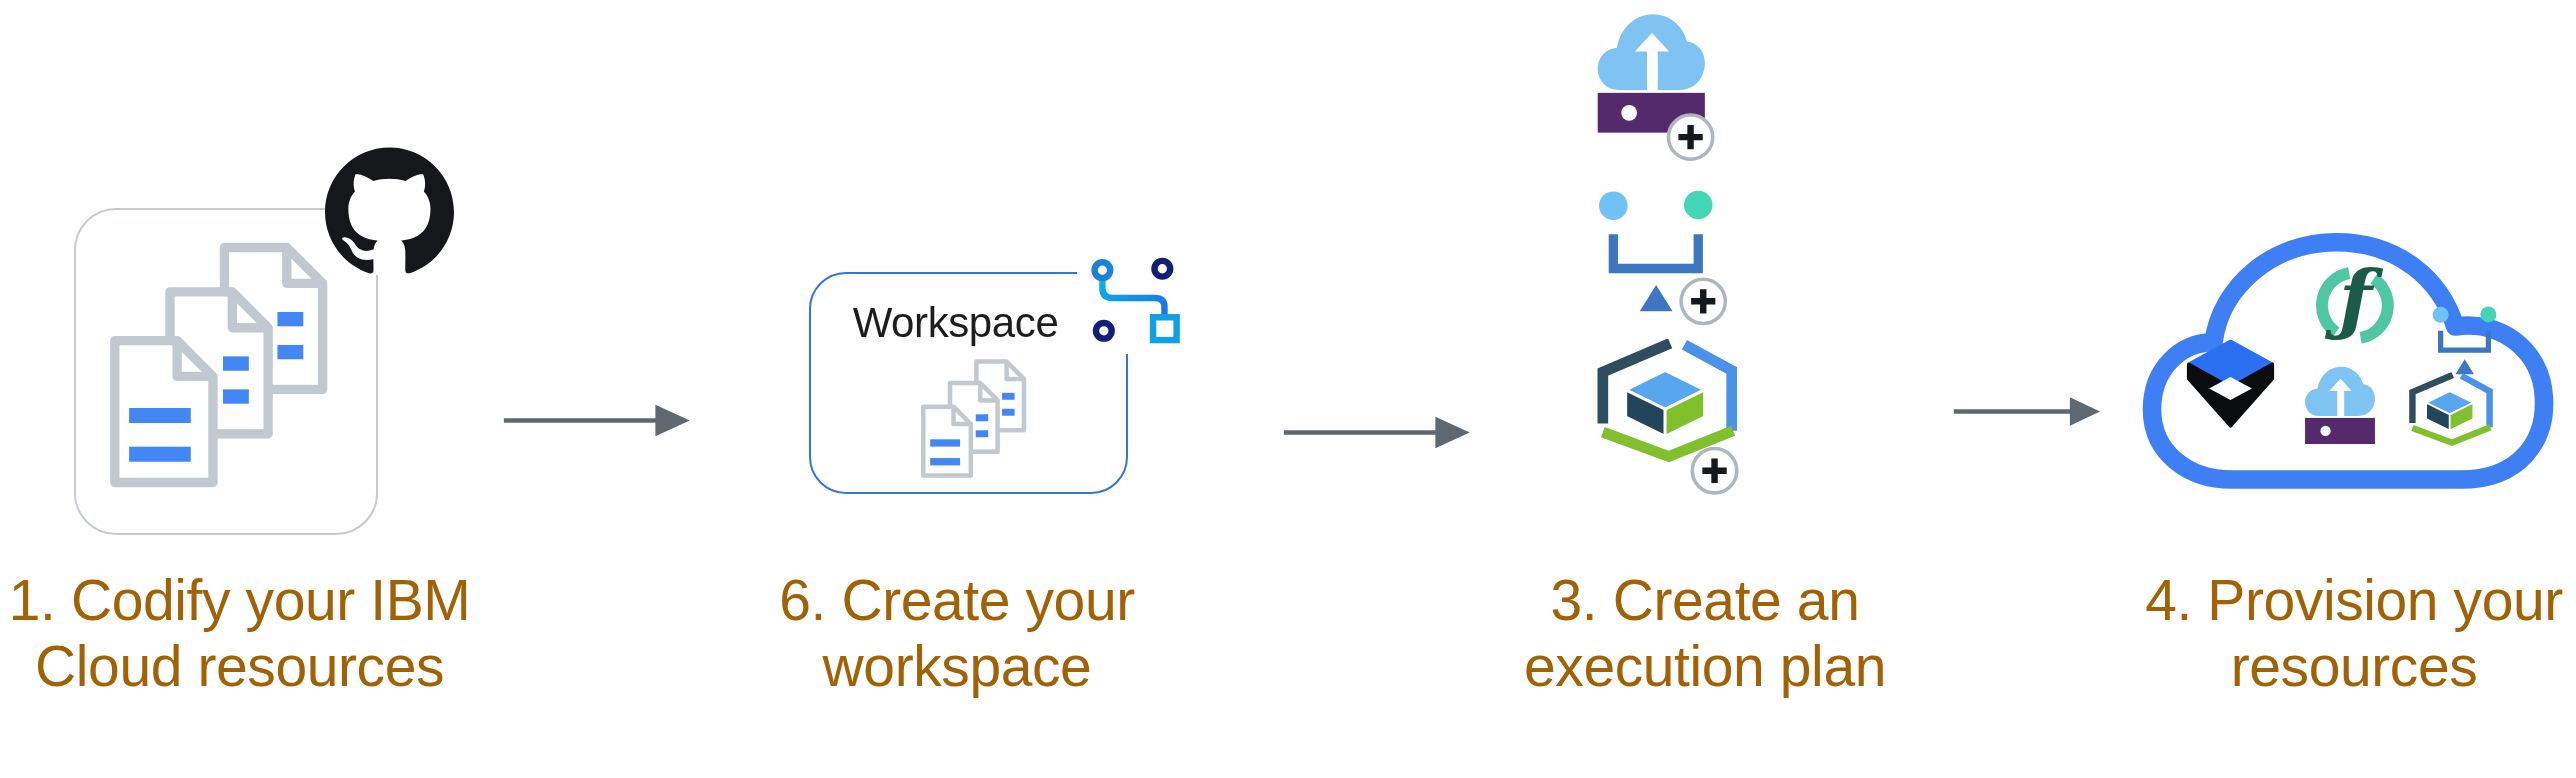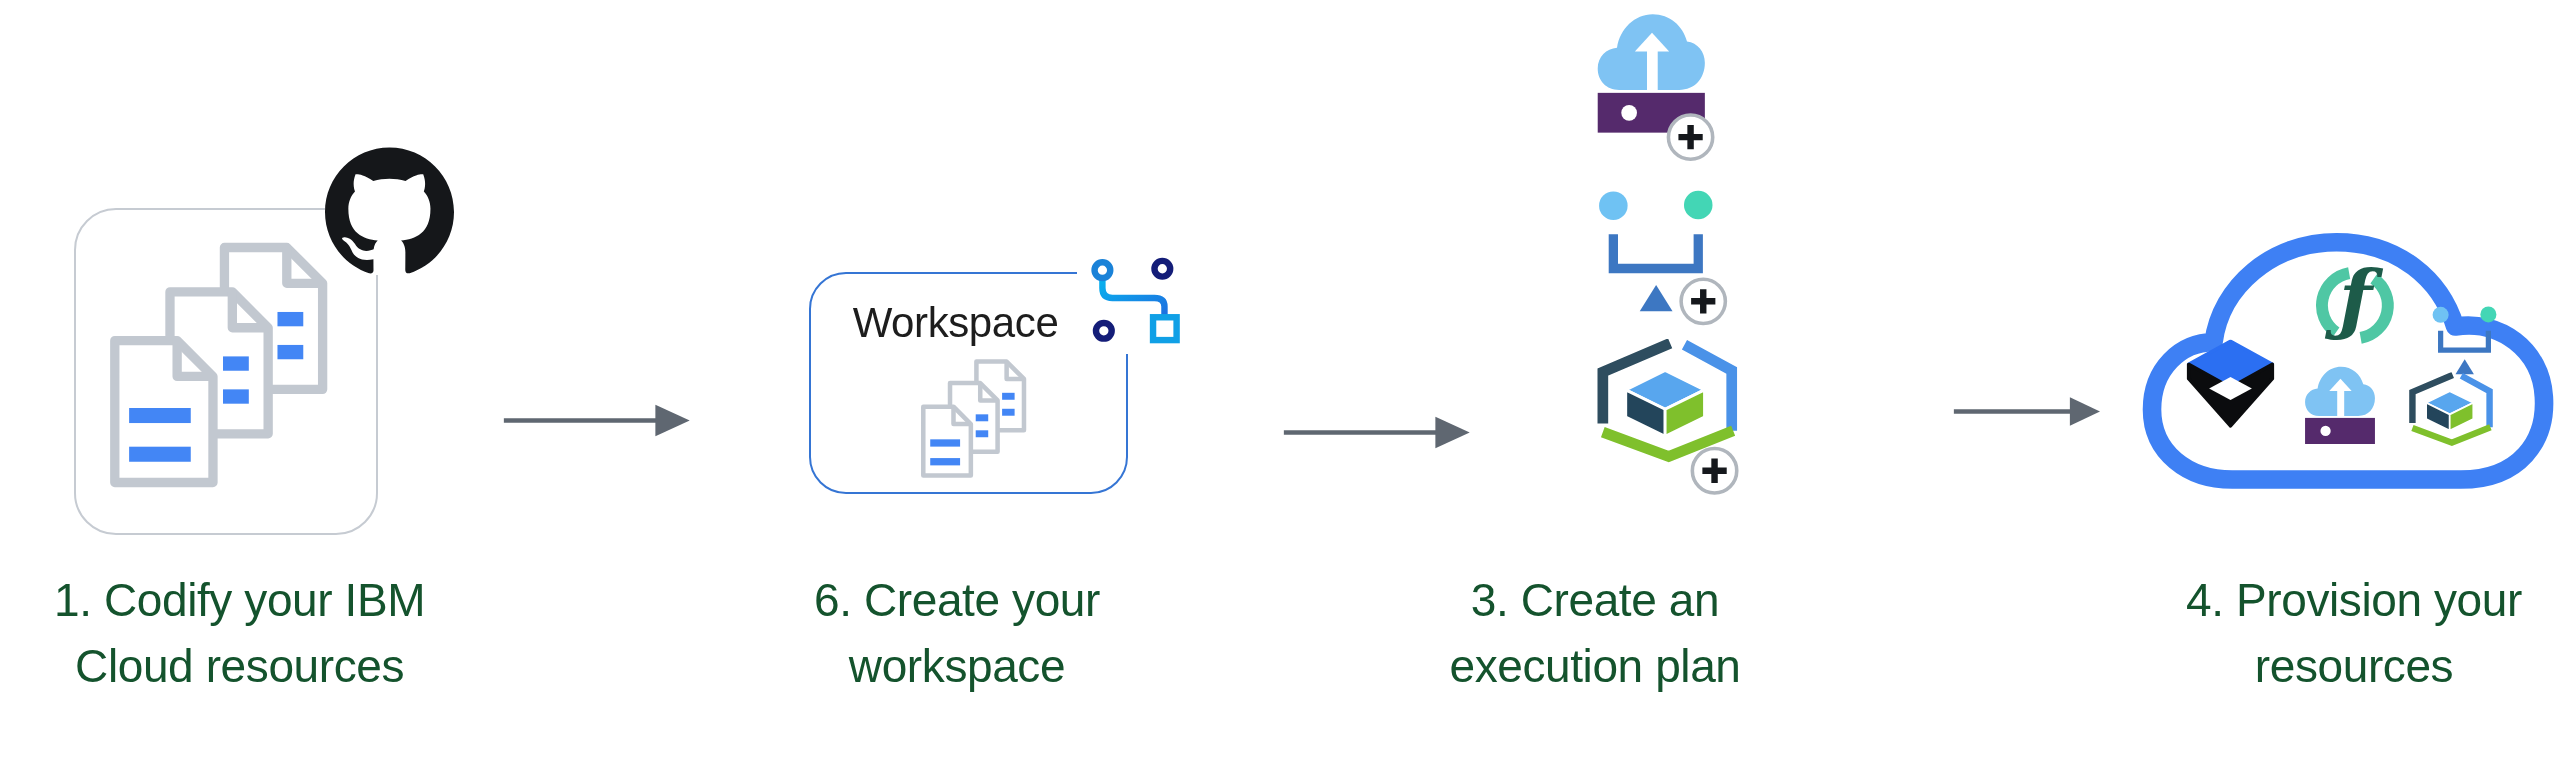--- a/index.html
+++ b/index.html
@@ -1,22 +1,22 @@
 <!DOCTYPE html>
 <html style="font-size:11.4px"><head>
 <meta charset="utf-8">
 <style>
   html,body{margin:0;padding:0;background:#ffffff;}
   body{width:2576px;height:779px;position:relative;overflow:hidden;
        font-family:"Liberation Sans","DejaVu Sans",sans-serif;}
   .abs{position:absolute;}
   .step-label{
     position:absolute;top:567px;width:472px;
-    font-size:46px;line-height:66px;letter-spacing:-0.4px;
-    color:#14532d;text-align:center;white-space:pre-line;
+    font-size:57px;line-height:66px;letter-spacing:-0.4px;
+    color:#a16207;text-align:center;white-space:pre-line;
   }
   .ws-label{
     position:absolute;font-size:42px;color:#1d1d1d;text-align:center;
     letter-spacing:-0.4px;
   }
   .box{position:absolute;background:#ffffff;box-sizing:border-box;}
   #box1{left:74px;top:208px;width:304px;height:327px;
         border:2.9px solid #c6cbd2;border-radius:42px;}
   #box2{left:809px;top:272px;width:319px;height:222px;
         border:2.9px solid #3575d4;border-radius:37px;}
@@ -167,21 +167,21 @@
 <svg class="abs" style="left:1596px;top:190px" width="136" height="137" viewBox="0 0 190 192">
   <use href="#sym-lb" x="0" y="0" width="167" height="172"></use>
   <use href="#sym-badge" x="115" y="121" width="70" height="70"></use>
 </svg>
 
 <svg class="abs" style="left:1597px;top:339px" width="147" height="159" viewBox="0 0 205 222">
   <use href="#sym-vs" x="0" y="0" width="196" height="178"></use>
   <use href="#sym-badge" x="129" y="149" width="70" height="70"></use>
 </svg>
 
-<div class="step-label" style="left:1359px">3. Create an
+<div class="step-label" style="left:1469px">3. Create an
 execution plan</div>
 
 <svg class="abs" style="left:1951px;top:390px" width="154" height="43" viewBox="0 0 215 60">
   <line x1="4" y1="30" x2="168" y2="30" stroke="#5f6771" stroke-width="6"></line>
   <polygon points="166,10 166,50 208,30" fill="#5f6771"></polygon>
 </svg>
 
 <svg class="abs" style="left:2132px;top:215px" width="429" height="286" viewBox="0 0 600 400">
   <path d="M460 370 H140 C78 370 28 332 28 272 C28 215 68 178 114 178 C124 100 196 38 286 38 C372 38 432 90 452 156 C514 146 572 188 576 254 C580 316 542 370 460 370 Z" fill="#ffffff" stroke="#3e80f4" stroke-width="26" stroke-linejoin="round"></path>
 </svg>

